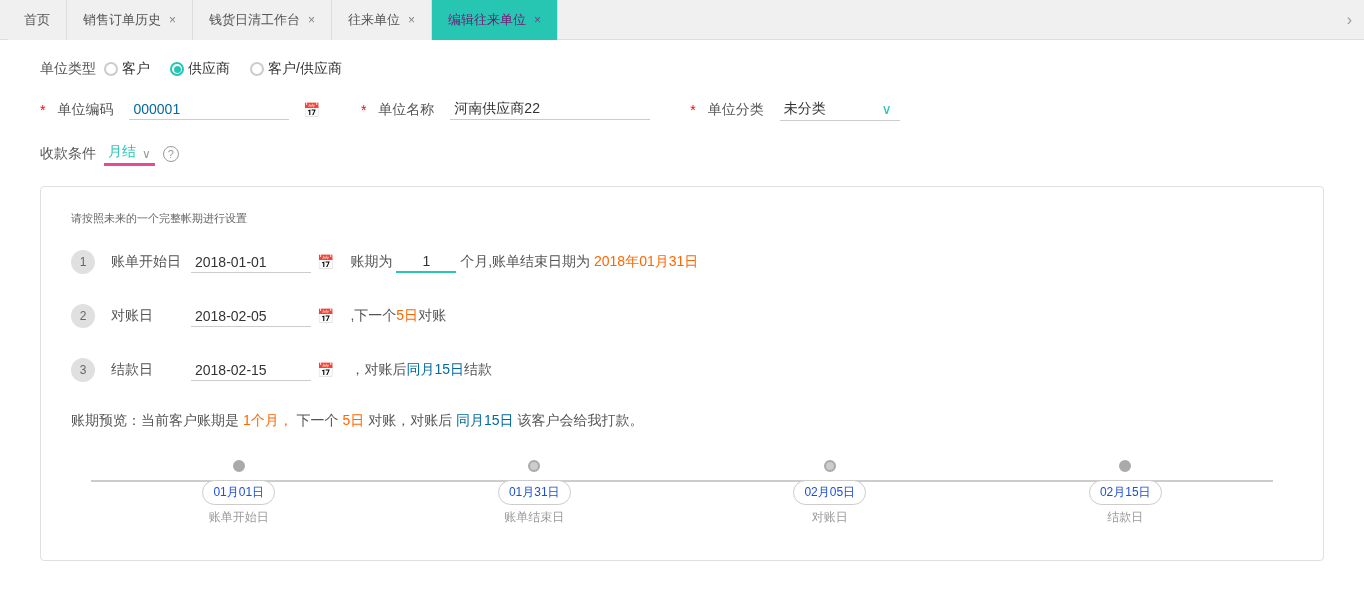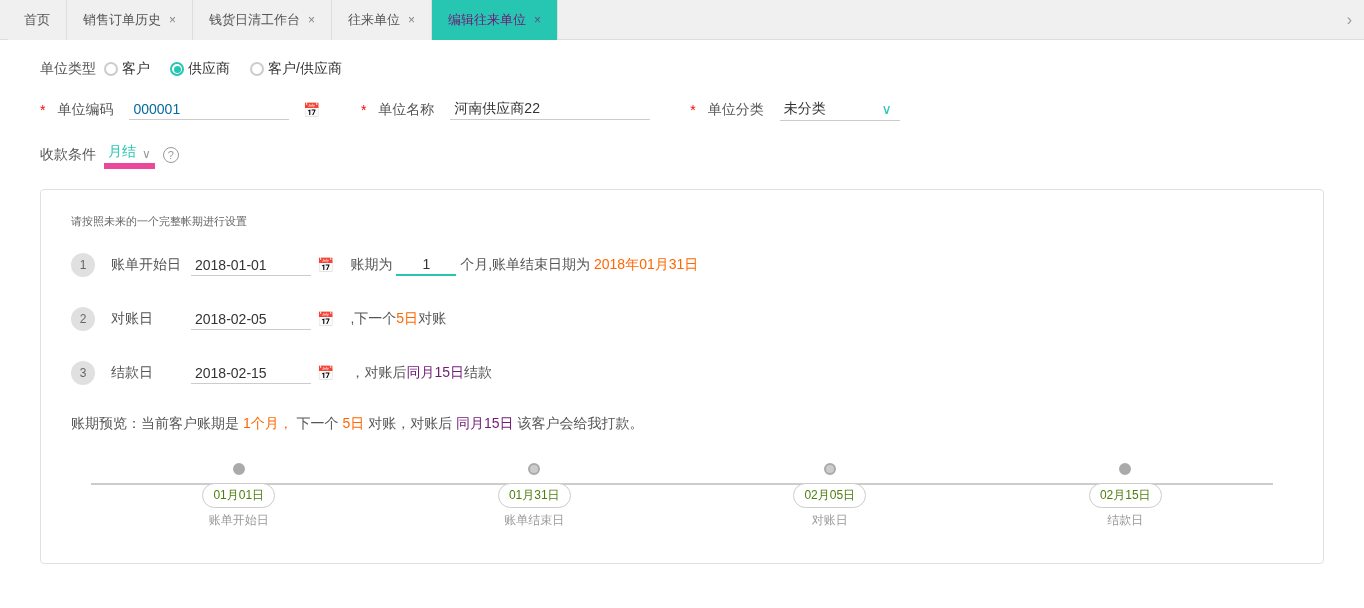--- a/index.html
+++ b/index.html
@@ -115,21 +115,21 @@
       color: #0369a1;
     }
     .input-name {
       width: 200px;
     }
 
     
     .select-wrapper {
       display: flex;
       align-items: flex-end;
-      border-bottom: 6px solid #ec4899;
+      border-bottom: 3px solid #ec4899;
       padding: 2px 4px;
     }
     .select-text {
       color: #26c6b3;
       font-size: 14px;
     }
     .select-arrow {
       margin-left: 6px;
       color: #999;
       font-size: 12px;
@@ -205,21 +205,21 @@
       background: transparent;
     }
     .step-desc {
       margin-left: 16px;
       color: #555;
     }
     .highlight-orange {
       color: #ff6600;
     }
     .highlight-teal {
-      color: #701a75;
+      color: #0369a1;
     }
 
     
     .period-input {
       border: none;
       border-bottom: 2px solid #26c6b3;
       outline: none;
       padding: 2px 4px;
       font-size: 14px;
       color: #333;
@@ -268,21 +268,21 @@
     }
     .timeline-dot.first, .timeline-dot.last {
       background: #aaa;
     }
     .timeline-badge {
       background: #fff;
       border: 1px solid #ccc;
       border-radius: 14px;
       padding: 3px 10px;
       font-size: 12px;
-      color: #4d7c0f;
+      color: #1d4ed8;
       margin-bottom: 4px;
       white-space: nowrap;
     }
     .timeline-label-text {
       font-size: 12px;
       color: #999;
       white-space: nowrap;
     }
 
     .form-section-row {

